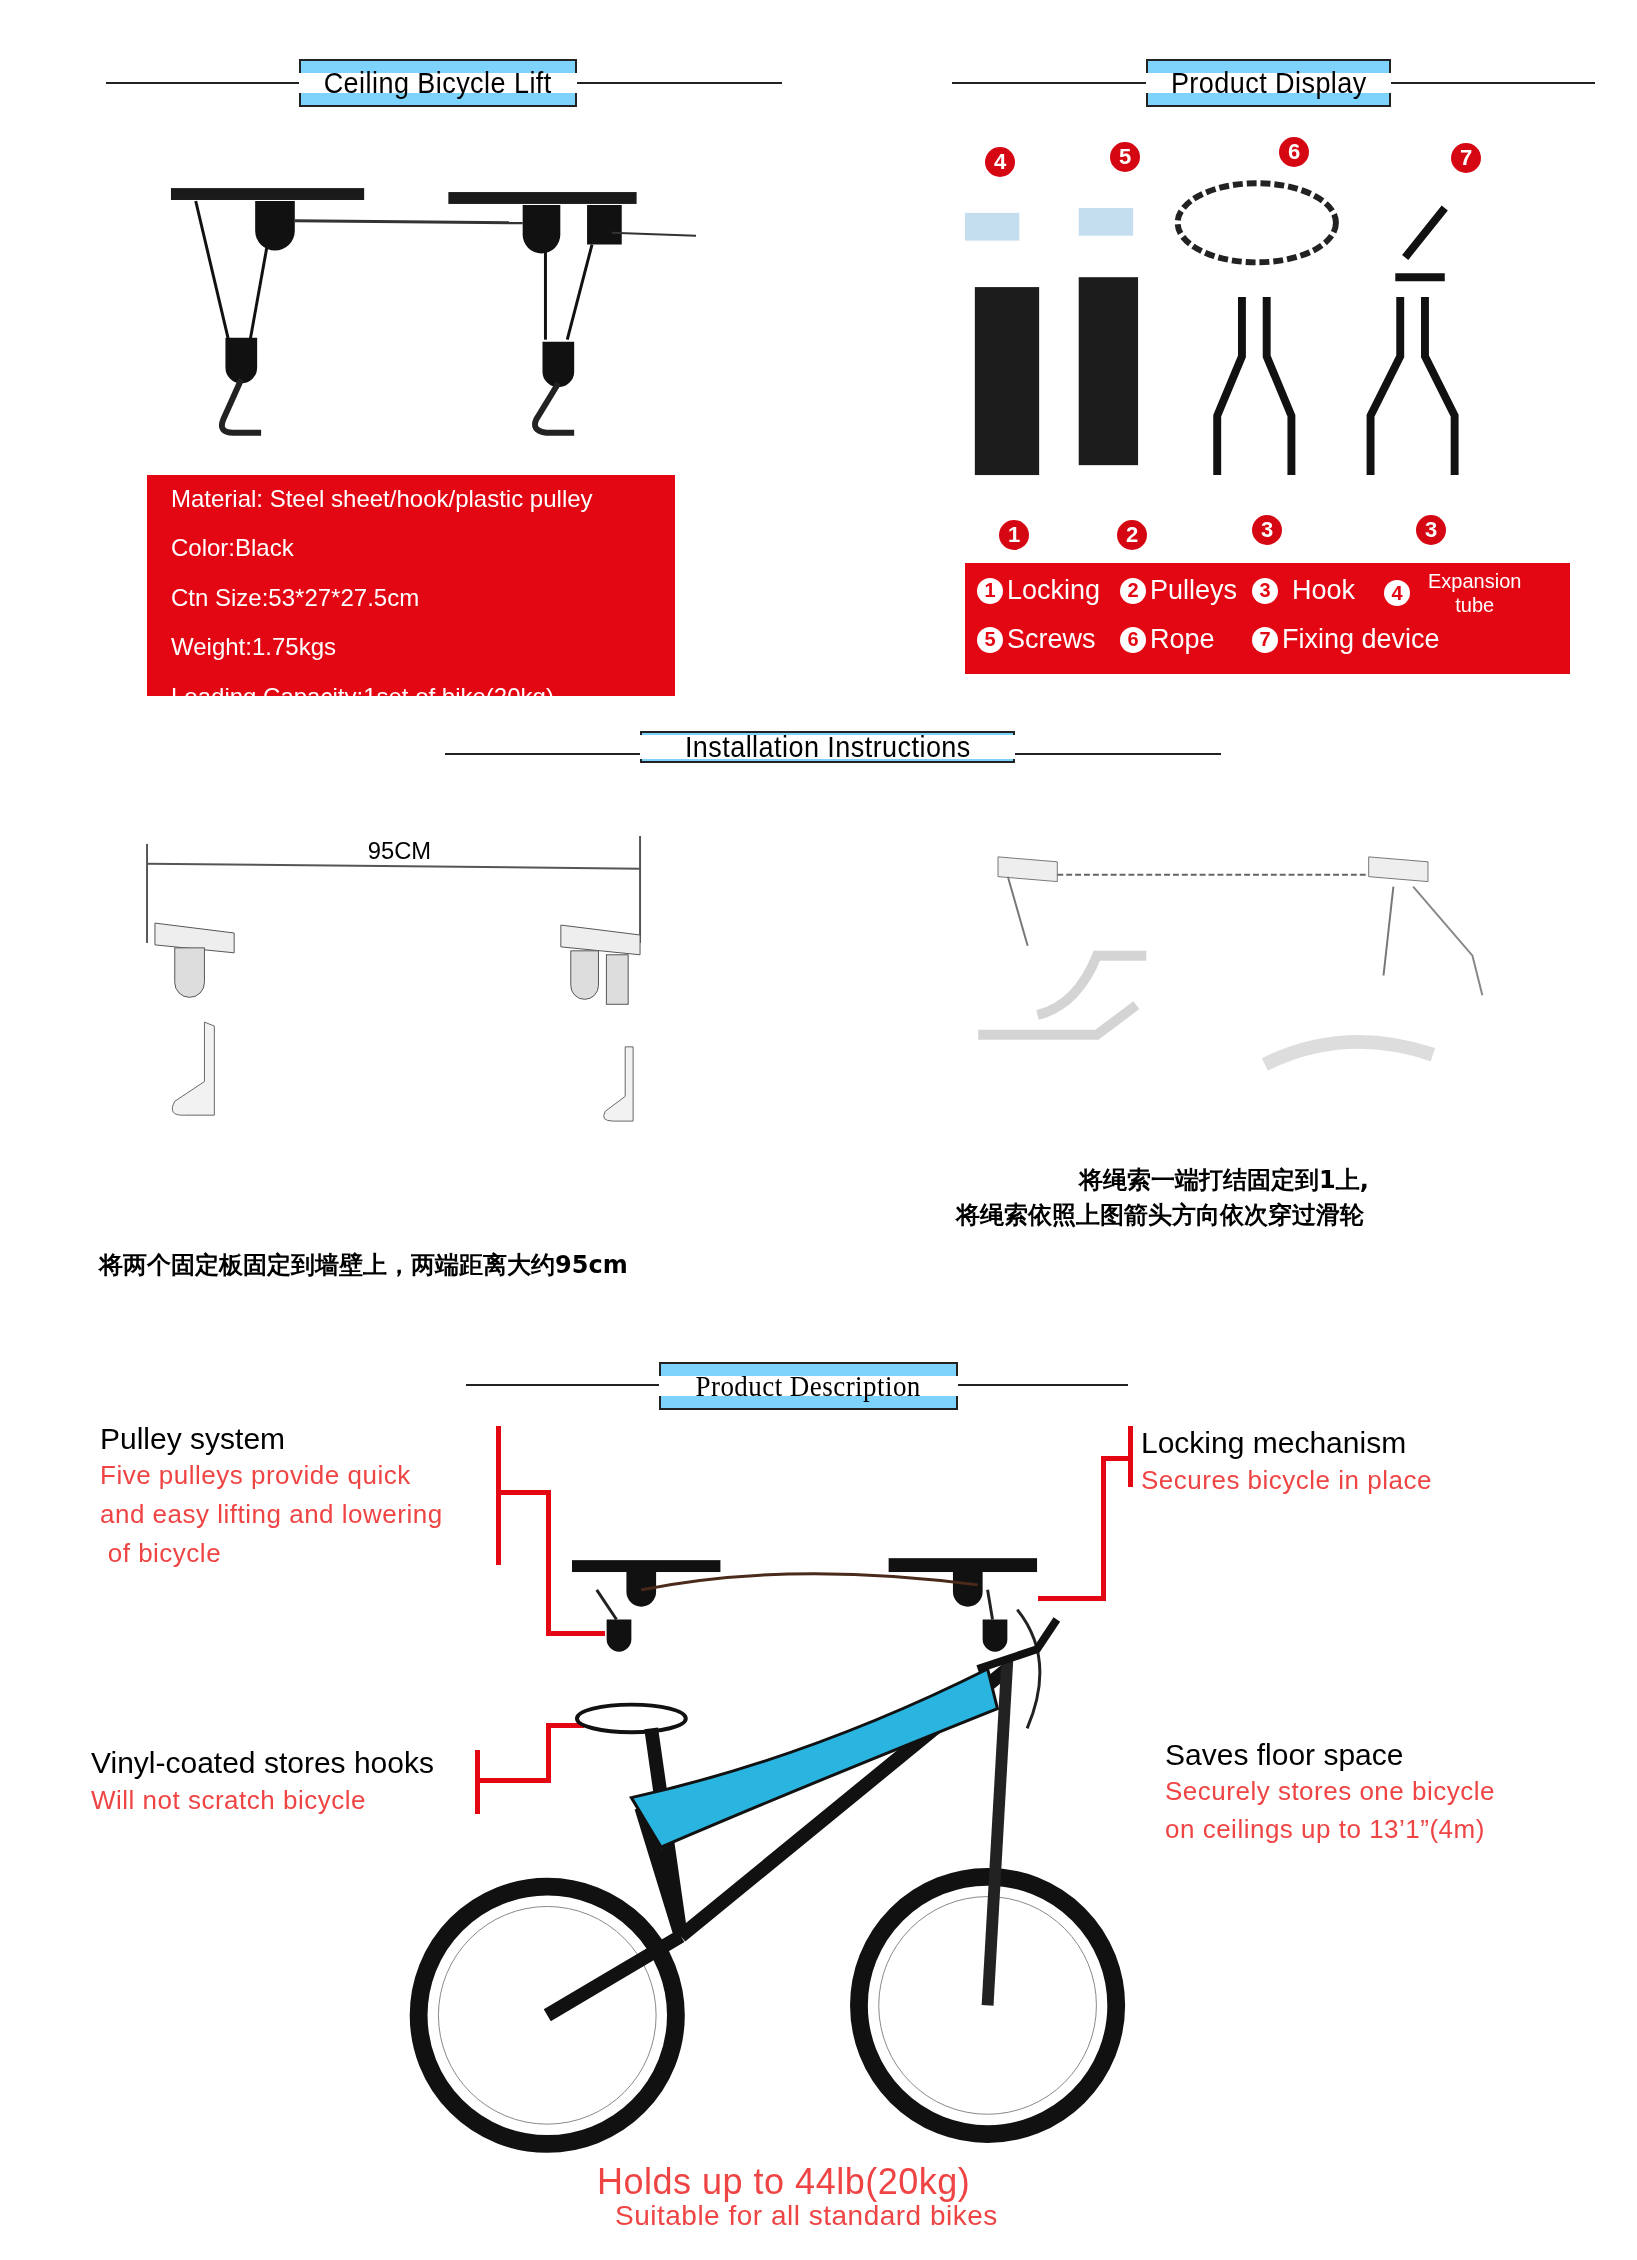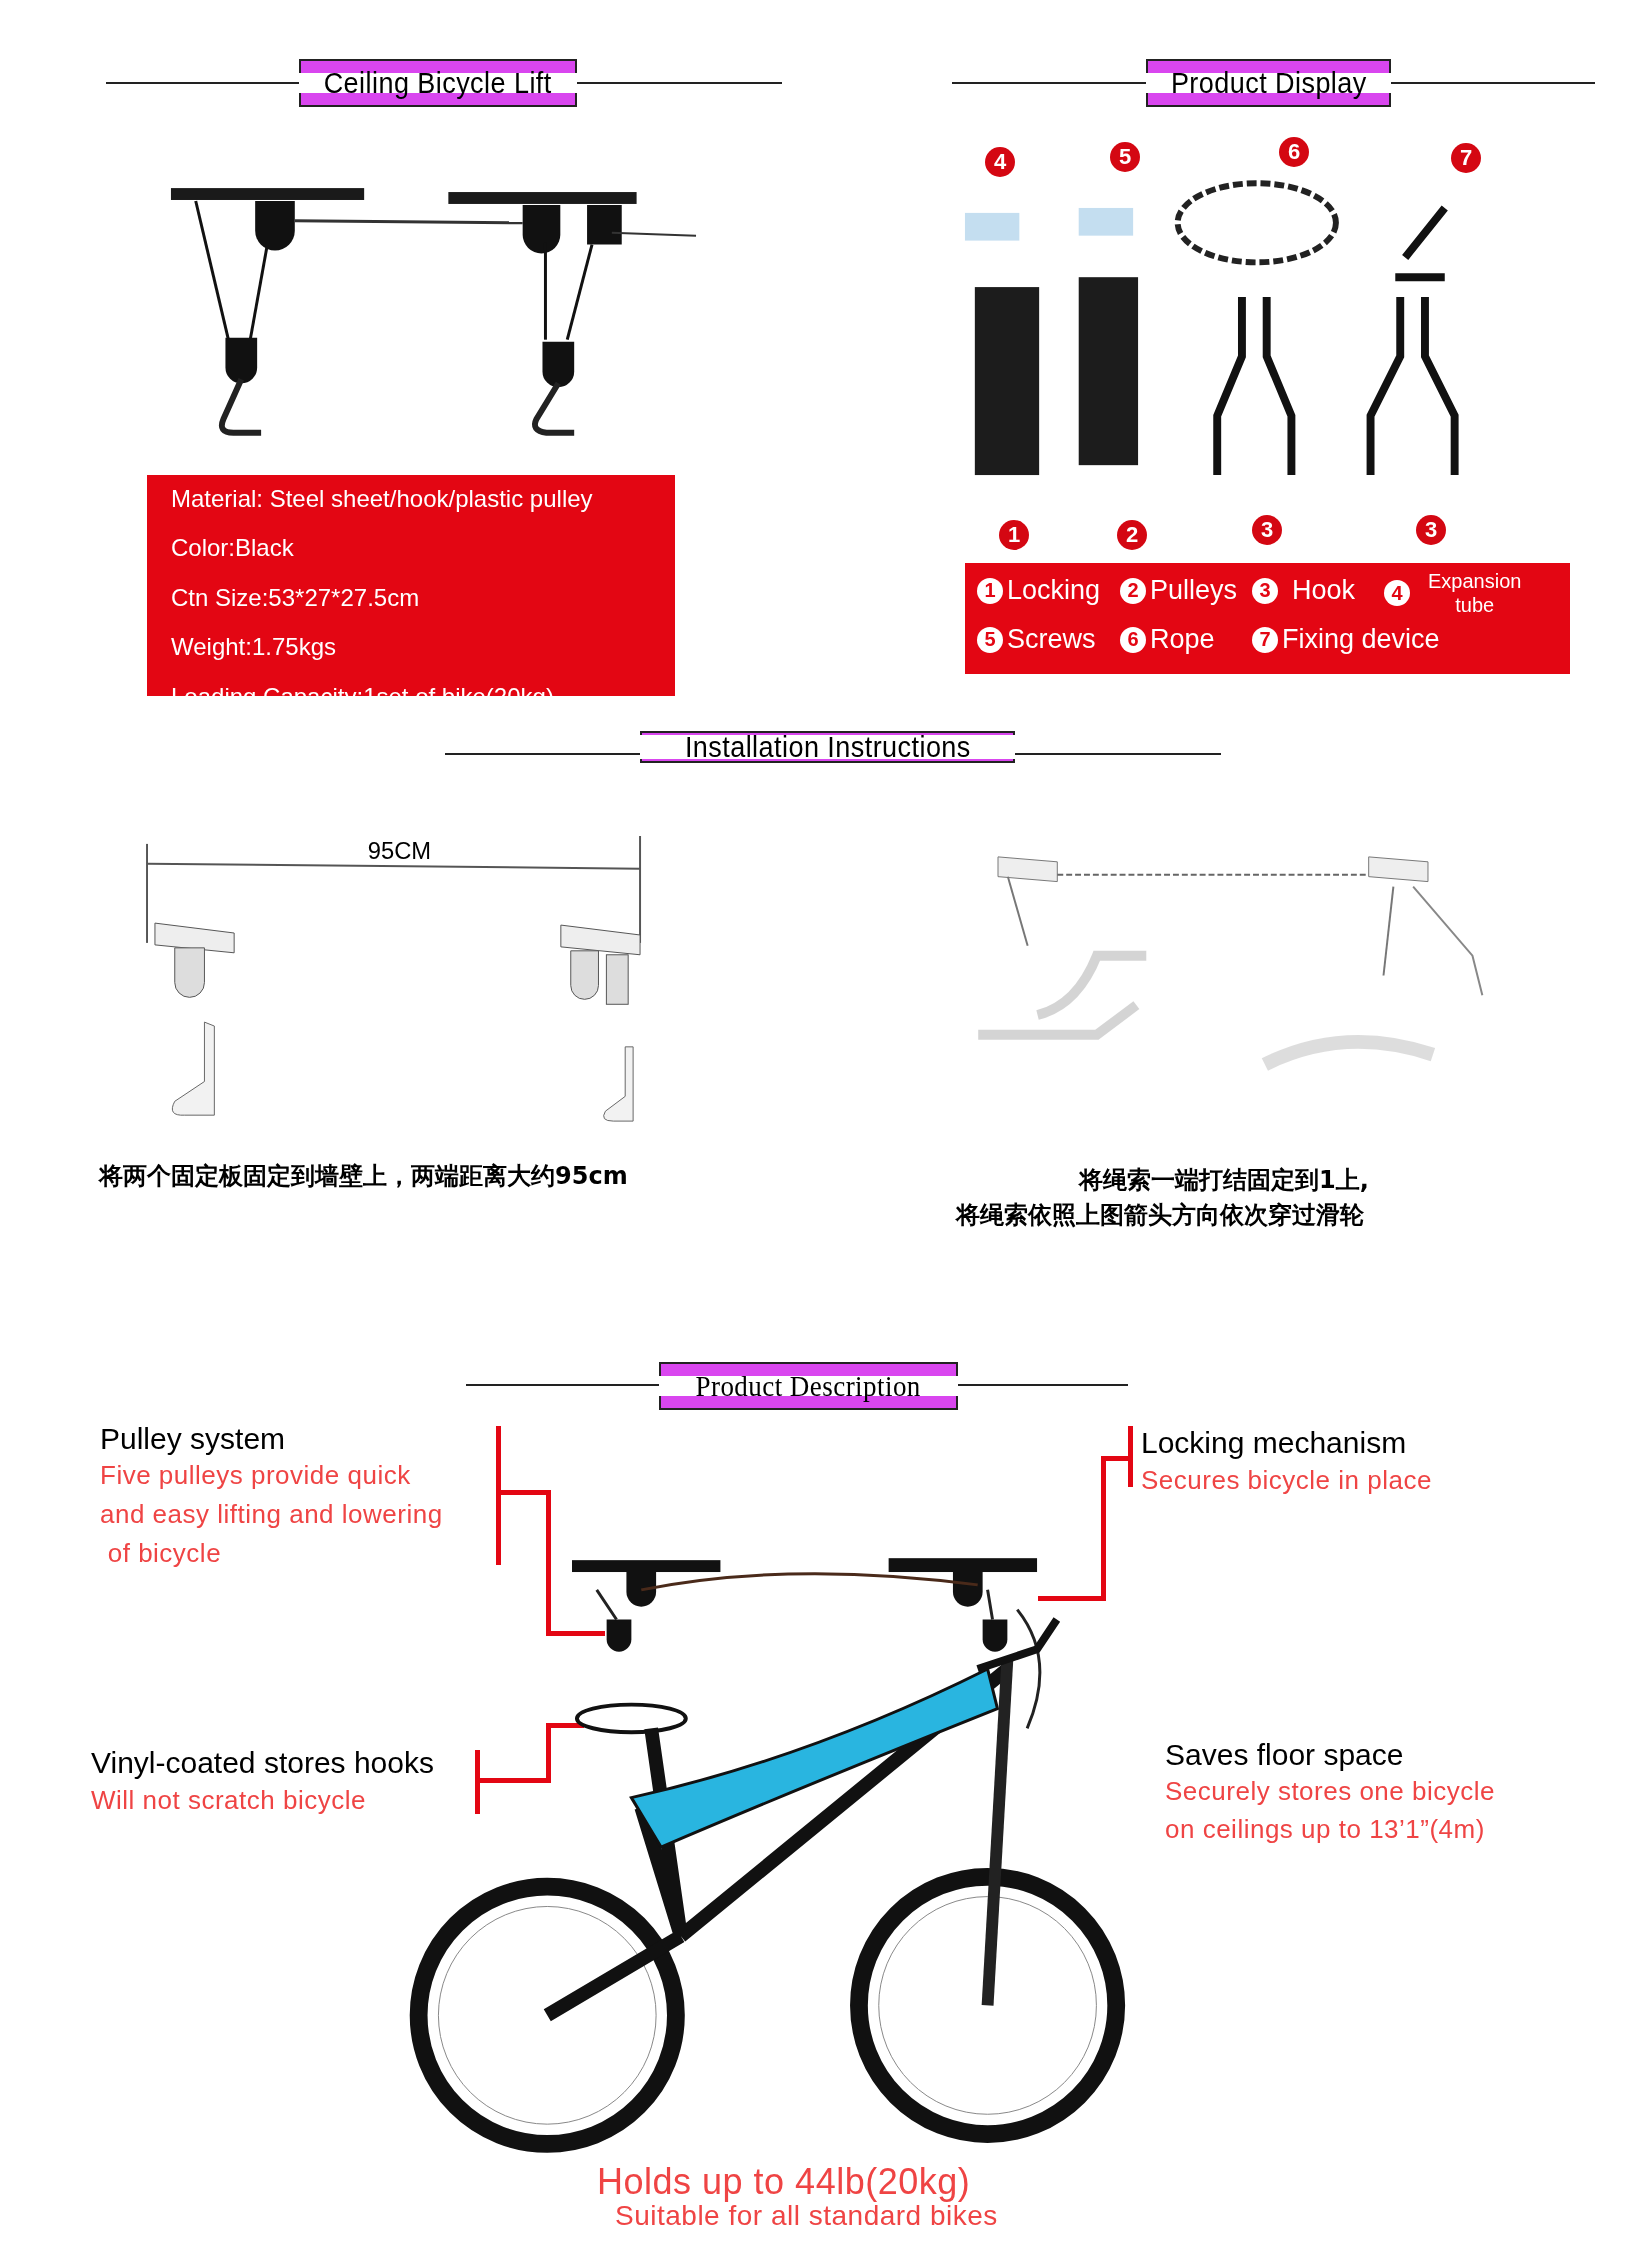--- a/index.html
+++ b/index.html
@@ -1,18 +1,18 @@
 <!DOCTYPE html>
 <html><head>
 <meta charset="utf-8">
 <style>
   html, body { margin:0; padding:0; background:#ffffff; }
   body { width:1638px; height:2260px; position:relative; overflow:hidden; font-family:"Liberation Sans", sans-serif; color:#000; }
   .hline { position:absolute; height:2px; background:#222; }
-  .title-box { position:absolute; border:2px solid #222; background:#d946ef; box-sizing:border-box; display:flex; align-items:center; justify-content:center; font-size:30px; letter-spacing:0.5px; white-space:nowrap; }
+  .title-box { position:absolute; border:2px solid #222; background:#7dd3fc; box-sizing:border-box; display:flex; align-items:center; justify-content:center; font-size:30px; letter-spacing:0.5px; white-space:nowrap; }
   .title-box::before, .title-box::after { content:""; position:absolute; left:-2px; right:-2px; height:14px; background:#fff; }
   .title-box::before { top:12px; }
   .title-box::after { bottom:12px; }
   .title-box span { position:relative; z-index:1; transform:scaleX(0.9); }
   .red-box { position:absolute; background:#e30613; color:#fff; }
   .spec-line { position:absolute; left:24px; font-size:24px; white-space:nowrap; }
   .badge { position:absolute; width:30px; height:30px; border-radius:50%; background:#d40712; color:#fff; font-weight:bold; font-size:22px; display:flex; align-items:center; justify-content:center; }
   .wbadge { display:inline-flex; width:26px; height:26px; border-radius:50%; background:#fff; color:#e30613; font-weight:bold; font-size:20px; align-items:center; justify-content:center; vertical-align:middle; margin-right:4px; }
   .legend-item { position:absolute; font-size:27px; white-space:nowrap; display:flex; align-items:center; }
   .cn { position:absolute; font-family:"DejaVu Sans", sans-serif; font-size:24px; white-space:nowrap; font-weight:bold; }
@@ -129,21 +129,21 @@
   <path d="M10 90 l80 10 v20 l-80 -8z" fill="#eee" stroke="#555"></path>
   <path d="M30 115 h30 v35 a15 15 0 0 1 -30 0z" fill="#ddd" stroke="#555"></path>
   <path d="M420 92 l80 10 v20 l-80 -8z" fill="#eee" stroke="#555"></path>
   <path d="M430 118 h28 v35 a14 14 0 0 1 -28 0z" fill="#ddd" stroke="#555"></path>
   <rect x="466" y="122" width="22" height="50" fill="#ddd" stroke="#555"></rect>
   <path d="M60 190 v60 l-30 20 q-8 15 10 14 h30 v-90z" fill="#f2f2f2" stroke="#666"></path>
   <path d="M485 215 v50 l-20 15 q-6 10 8 10 h20 v-75z" fill="#f2f2f2" stroke="#666"></path>
   <text x="225" y="25" font-size="24" font-family="Liberation Sans, sans-serif" fill="#000">95CM</text>
 </svg>
 
-<div class="cn" style="left:99px; top:1160px;">将两个固定板固定到墙壁上，两端距离大约95cm</div>
+<div class="cn" style="left:99px; top:1249px;">将两个固定板固定到墙壁上，两端距离大约95cm</div>
 
 <svg style="left:978px; top:847px;" width="554" height="257" viewBox="0 0 560 260">
   <path d="M20 10 l60 5 v20 l-60 -5z" fill="#eee" stroke="#777"></path>
   <path d="M395 10 l60 5 v20 l-60 -5z" fill="#eee" stroke="#777"></path>
   <line x1="80" y1="28" x2="395" y2="28" stroke="#666" stroke-width="2" stroke-dasharray="6 3"></line>
   <line x1="30" y1="30" x2="50" y2="100" stroke="#777" stroke-width="2"></line>
   <line x1="420" y1="40" x2="410" y2="130" stroke="#777" stroke-width="2"></line>
   <path d="M440 40 l60 70 l10 40" stroke="#888" stroke-width="2" fill="none"></path>
   <path d="M60 170 q40 -10 60 -60 h50 M0 190 h120 l40 -30" stroke="#aaa" stroke-width="10" fill="none" opacity="0.5"></path>
   <path d="M290 220 q80 -40 170 -10" stroke="#bbb" stroke-width="14" fill="none" opacity="0.5"></path>

